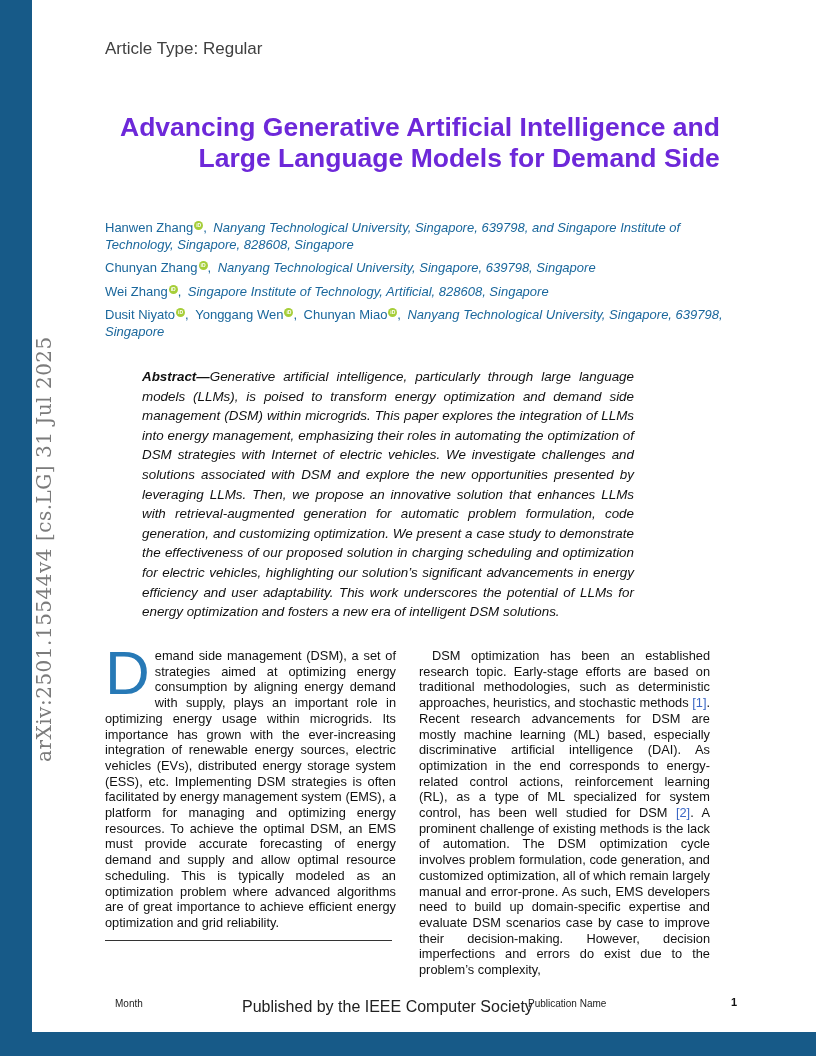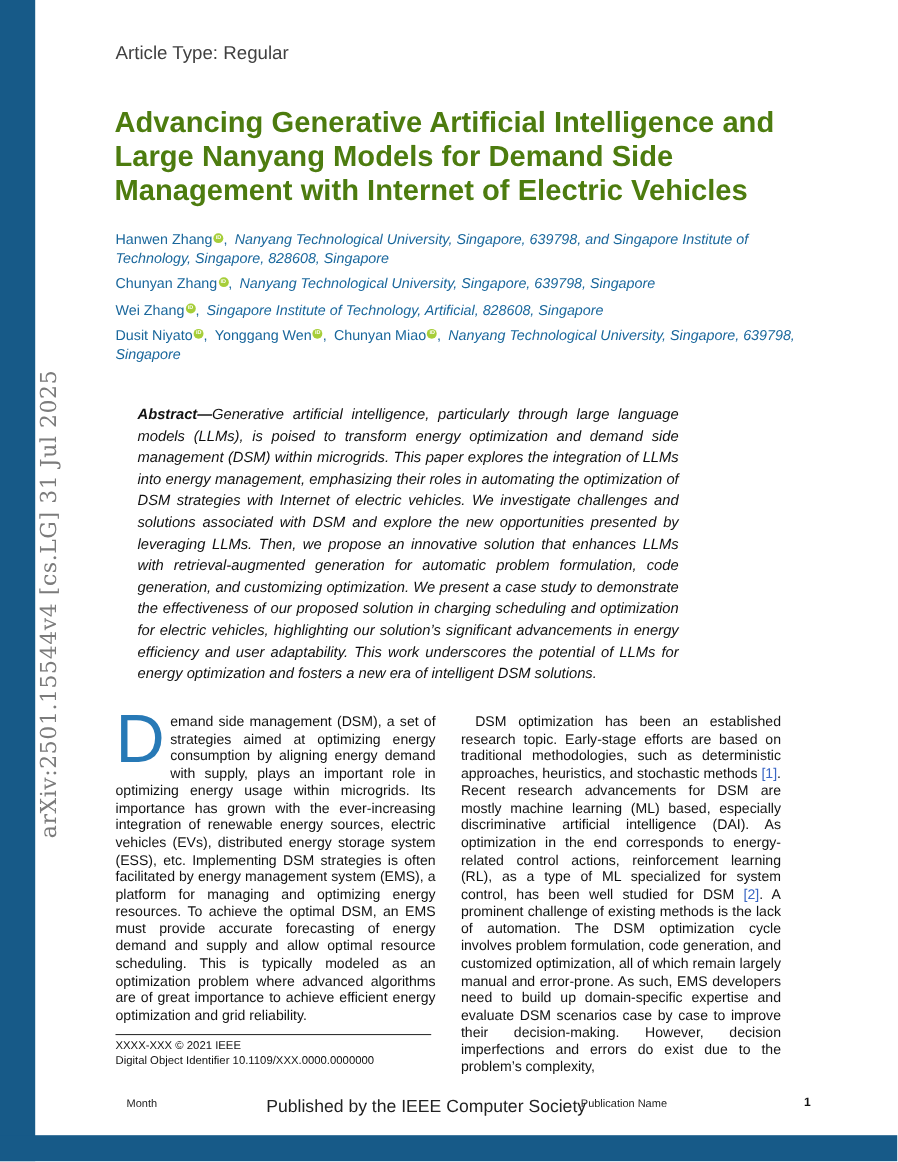--- a/index.html
+++ b/index.html
@@ -13,40 +13,40 @@
   .arxiv-stamp {
     position:absolute; left:28px; top:300px; width:32px; height:462px;
     writing-mode:vertical-rl; transform:rotate(180deg);
     font-family:"DejaVu Serif", serif; font-size:20px; letter-spacing:0.5px;
     color:#7b7b7b; white-space:nowrap; overflow:hidden; line-height:32px;
   }
 
   .article-type { position:absolute; left:105px; top:39px; font-size:17px; color:#404040; }
 
   .title {
-    position:absolute; left:104px; top:96px; margin:0;
-    color:#4d7c0f; font-size:26.5px; font-weight:bold; line-height:31px;
+    position:absolute; left:104px; top:96px; margin:16px;
+    color:#6d28d9; font-size:26.5px; font-weight:bold; line-height:31px;text-align:right;
   }
   .title-line { display:block; white-space:nowrap; }
 
   .authors {
-    position:absolute; left:105px; top:210px; width:618px;
+    position:absolute; left:105px; top:220px; width:618px;
     color:#1a679c; font-size:13px; line-height:16.5px;
   }
   .author-line { margin:0 0 7px 0; }
   .author-name { font-style:normal; }
   .affiliation { font-style:italic; }
   .orcid {
     display:inline-block; width:9px; height:9px; border-radius:50%;
     background:#a6ce39; vertical-align:5px; margin-left:1px; text-align:center;
   }
   .orcid-id { display:block; font-size:5px; line-height:9px; color:#ffffff; font-weight:bold; font-style:normal; }
 
   .abstract {
-    position:absolute; left:125px; top:367px; width:492px;
+    position:absolute; left:142px; top:367px; width:492px;
     font-size:13.4px; line-height:19.6px; font-style:italic; color:#111111;
     text-align:justify;
   }
   .abstract-label { font-weight:bold; }
 
   .col {
     position:absolute; top:648px; width:291px;
     font-size:12.8px; line-height:15.7px; color:#111111; text-align:justify;
   }
   .col p { margin:0; }
@@ -74,22 +74,21 @@
 
   <div class="side-bar"></div>
   <div class="bottom-bar"></div>
 
   <div class="arxiv-stamp">arXiv:2501.15544v4  [cs.LG]  31 Jul 2025</div>
 
   <div class="article-type">Article Type: Regular</div>
 
   <h1 class="title">
     <span class="title-line">Advancing Generative Artificial Intelligence and</span>
-    <span class="title-line">Large Nanyang Models for Demand Side</span>
-    <span class="title-line">Management with Internet of Electric Vehicles</span>
+    <span class="title-line">Large Language Models for Demand Side</span>
   </h1>
 
   <div class="authors">
     <p class="author-line"><span class="author-name">Hanwen Zhang</span><span class="orcid"><span class="orcid-id">iD</span></span><span>, </span><span class="affiliation">Nanyang Technological University, Singapore, 639798, and Singapore Institute of Technology, Singapore, 828608, Singapore</span></p>
 
     <p class="author-line"><span class="author-name">Chunyan Zhang</span><span class="orcid"><span class="orcid-id">iD</span></span><span>, </span><span class="affiliation">Nanyang Technological University, Singapore, 639798, Singapore</span></p>
 
     <p class="author-line"><span class="author-name">Wei Zhang</span><span class="orcid"><span class="orcid-id">iD</span></span><span>, </span><span class="affiliation">Singapore Institute of Technology, Artificial, 828608, Singapore</span></p>
 
     <p class="author-line"><span class="author-name">Dusit Niyato</span><span class="orcid"><span class="orcid-id">iD</span></span><span>, </span><span class="author-name">Yonggang Wen</span><span class="orcid"><span class="orcid-id">iD</span></span><span>, </span><span class="author-name">Chunyan Miao</span><span class="orcid"><span class="orcid-id">iD</span></span><span>, </span><span class="affiliation">Nanyang Technological University, Singapore, 639798, Singapore</span></p>
@@ -99,23 +98,19 @@
 
   <div class="col col-left">
     <p><span class="dropcap">D</span><span>emand side management (DSM), a set of strategies aimed at optimizing energy consumption by aligning energy demand with supply, plays an important role in optimizing energy usage within microgrids. Its importance has grown with the ever-increasing integration of renewable energy sources, electric vehicles (EVs), distributed energy storage system (ESS), etc. Implementing DSM strategies is often facilitated by energy management system (EMS), a platform for managing and optimizing energy resources. To achieve the optimal DSM, an EMS must provide accurate forecasting of energy demand and supply and allow optimal resource scheduling. This is typically modeled as an optimization problem where advanced algorithms are of great importance to achieve efficient energy optimization and grid reliability.</span></p>
   </div>
 
   <div class="col col-right">
     <p class="indent"><span>DSM optimization has been an established research topic. Early-stage efforts are based on traditional methodologies, such as deterministic approaches, heuristics, and stochastic methods </span><a class="cite">[1]</a><span>. Recent research advancements for DSM are mostly machine learning (ML) based, especially discriminative artificial intelligence (DAI). As optimization in the end corresponds to energy-related control actions, reinforcement learning (RL), as a type of ML specialized for system control, has been well studied for DSM </span><a class="cite">[2]</a><span>. A prominent challenge of existing methods is the lack of automation. The DSM optimization cycle involves problem formulation, code generation, and customized optimization, all of which remain largely manual and error-prone. As such, EMS developers need to build up domain-specific expertise and evaluate DSM scenarios case by case to improve their decision-making. However, decision imperfections and errors do exist due to the problem’s complexity,</span></p>
   </div>
 
   <div class="footnote-rule"></div>
-  <div class="footnote">
-    <div>XXXX-XXX © 2021 IEEE</div>
-    <div>Digital Object Identifier 10.1109/XXX.0000.0000000</div>
-  </div>
 
   <span class="footer-month">Month</span>
   <span class="footer-published">Published by the IEEE Computer Society</span>
   <span class="footer-publication">Publication Name</span>
   <span class="footer-page">1</span>
 
 </div>
 
 </body></html>

